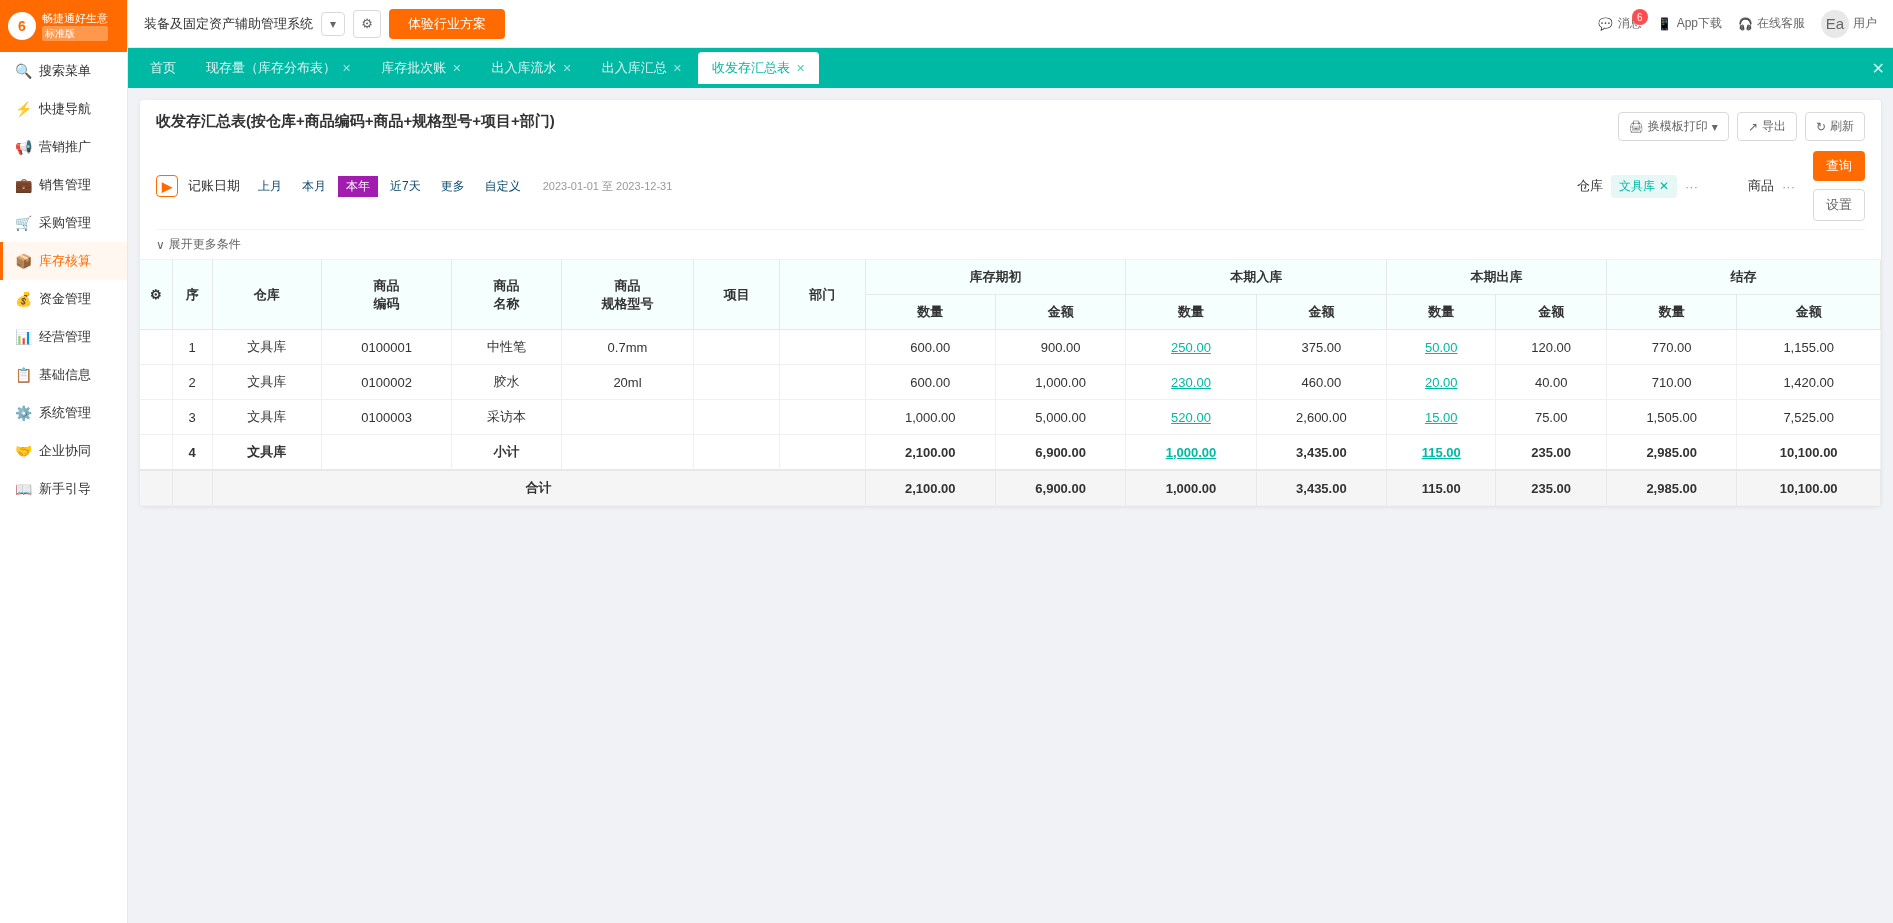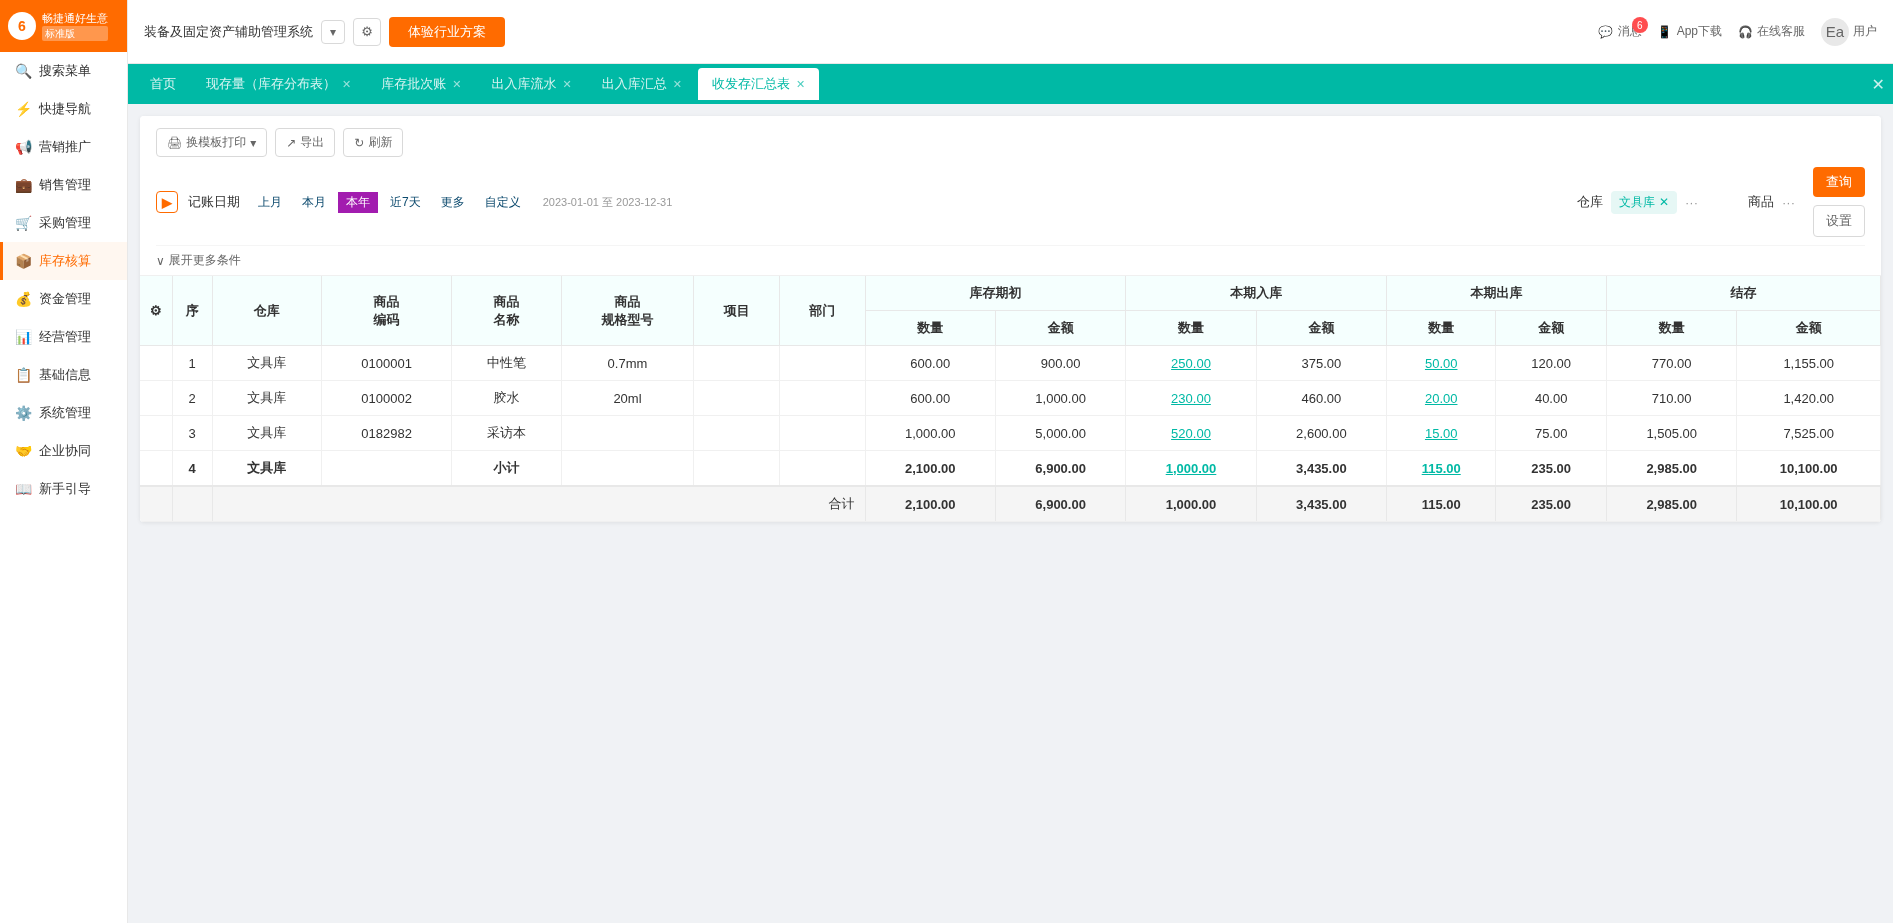--- a/index.html
+++ b/index.html
@@ -13,21 +13,21 @@
     .sidebar-logo-badge { font-size: 10px; background: rgba(255,255,255,0.3); padding: 1px 3px; border-radius: 2px; }
     .sidebar-nav { flex: 1; overflow-y: auto; }
     .sidebar-item { display: flex; align-items: center; gap: 6px; padding: 10px 12px; cursor: pointer; color: #333; font-size: 13px; border-left: 3px solid transparent; }
     .sidebar-item.active { background: #fff7f0; color: #ff6b00; border-left-color: #ff6b00; }
     .sidebar-item-icon { width: 18px; height: 18px; display: flex; align-items: center; justify-content: center; font-size: 14px; }
 
     
     .main { flex: 1; display: flex; flex-direction: column; height: 100%; overflow: hidden; }
 
     
-    .topbar { height: 64px; background: #fff; display: flex; align-items: center; justify-content: space-between; padding: 0 16px; border-bottom: 1px solid #e8e8e8; flex-shrink: 0; }
+    .topbar { height: 48px; background: #fff; display: flex; align-items: center; justify-content: space-between; padding: 0 16px; border-bottom: 1px solid #e8e8e8; flex-shrink: 0; }
     .topbar-left { display: flex; align-items: center; gap: 8px; }
     .topbar-system-name { font-size: 13px; color: #333; }
     .topbar-dropdown { display: flex; align-items: center; gap: 4px; padding: 4px 8px; border: 1px solid #d9d9d9; border-radius: 4px; cursor: pointer; font-size: 12px; color: #666; }
     .topbar-config-btn { width: 28px; height: 28px; display: flex; align-items: center; justify-content: center; cursor: pointer; color: #666; border: 1px solid #d9d9d9; border-radius: 4px; }
     .topbar-trial-btn { background: #ff6b00; color: #fff; border: none; border-radius: 4px; padding: 6px 19px; cursor: pointer; font-size: 13px; }
     .topbar-right { display: flex; align-items: center; gap: 16px; }
     .topbar-right-item { display: flex; align-items: center; gap: 4px; cursor: pointer; color: #666; font-size: 12px; position: relative; }
     .badge { background: #ff4d4f; color: #fff; border-radius: 50%; width: 16px; height: 16px; font-size: 10px; display: flex; align-items: center; justify-content: center; position: absolute; top: -6px; right: -6px; }
     .user-avatar { width: 28px; height: 28px; background: #e8e8e8; border-radius: 50%; display: flex; align-items: center; justify-content: center; font-size: 15px; color: #666; }
 
@@ -200,20 +200,21 @@
       <span class="tab-close">✕</span>
     </div>
     <div class="tabbar-end-close">✕</div>
   </div>
 
   <div class="content">
     <div class="page-wrapper">
 
       <div style="background:#fff; padding:12px 16px 0; border-bottom:1px solid #f0f0f0; position:relative;">
         <div style="display:flex; align-items:center; justify-content:space-between; margin-bottom:10px;">
+          <div class="page-title">收发存汇总表(按仓库+商品编码+商品+规格型号+项目+部门)</div>
           <div style="display:flex; align-items:center; gap:8px;">
             <button class="btn-template">
               <span>🖨</span>
               <span>换模板打印</span>
               <span>▾</span>
             </button>
             <button class="btn-export">
               <span>↗</span>
               <span>导出</span>
             </button>
@@ -329,21 +330,21 @@
                 <td>460.00</td>
                 <td class="link-val">20.00</td>
                 <td>40.00</td>
                 <td>710.00</td>
                 <td>1,420.00</td>
               </tr>
               <tr>
                 <td></td>
                 <td>3</td>
                 <td>文具库</td>
-                <td>0182982</td>
+                <td>0100003</td>
                 <td>采访本</td>
                 <td></td>
                 <td></td>
                 <td></td>
                 <td>1,000.00</td>
                 <td>5,000.00</td>
                 <td class="link-val">520.00</td>
                 <td>2,600.00</td>
                 <td class="link-val">15.00</td>
                 <td>75.00</td>
@@ -366,21 +367,21 @@
                 <td class="link-val">115.00</td>
                 <td>235.00</td>
                 <td>2,985.00</td>
                 <td>10,100.00</td>
               </tr>
             </tbody>
           <tfoot>
             <tr class="table-footer">
               <td></td>
               <td></td>
-              <td colspan="6" style="text-align:right; font-weight:normal;">合计</td>
+              <td colspan="6" style="text-align:center; font-weight:bold;">合计</td>
               <td>2,100.00</td>
               <td>6,900.00</td>
               <td>1,000.00</td>
               <td>3,435.00</td>
               <td>115.00</td>
               <td>235.00</td>
               <td>2,985.00</td>
               <td>10,100.00</td>
             </tr>
           </tfoot>

